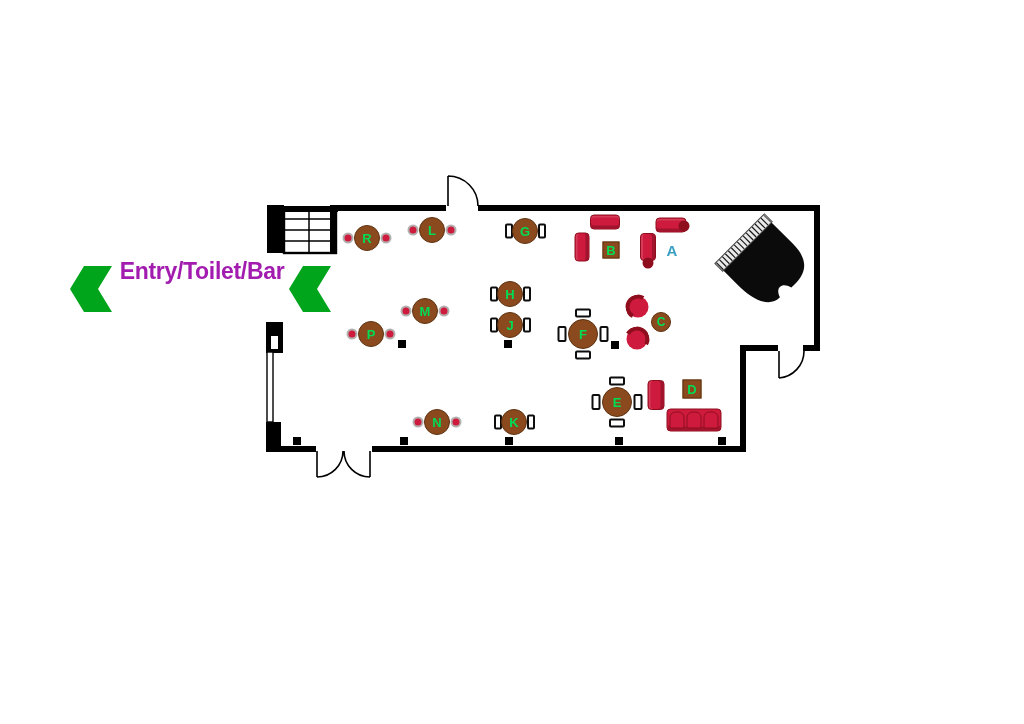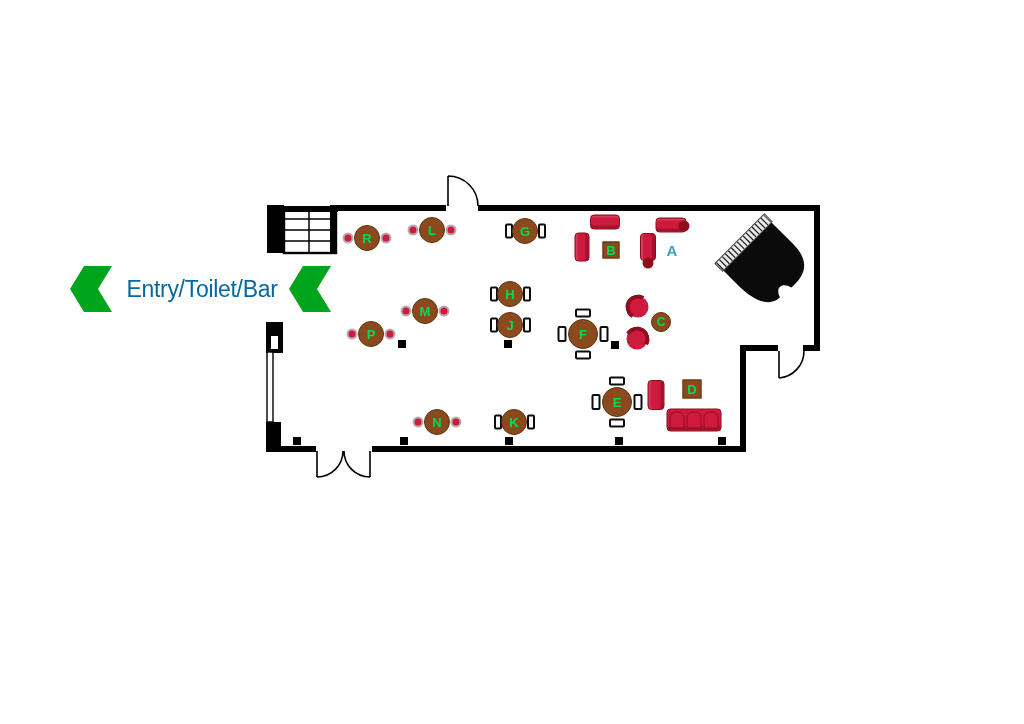--- a/index.html
+++ b/index.html
@@ -22,22 +22,22 @@
   .pillar{background:#000;}
   .tub{background:var(--sofa-red);border-radius:50%;}
   .tub::before{content:"";position:absolute;inset:-2px;border:4.5px solid transparent;
       border-top-color:var(--sofa-dark);border-left-color:var(--sofa-dark);
       border-radius:50%;transform:rotate(var(--rot,0deg));}
   .bench{background:var(--sofa-red);border:1.5px solid var(--sofa-dark);border-radius:4px;
       display:flex;align-items:flex-start;justify-content:space-evenly;padding-top:2px;
       box-shadow:inset 0 -4px 0 rgba(0,0,0,.22);}
   .cushion{width:13px;height:15px;background:var(--sofa-red);
       border:1.5px solid var(--sofa-dark);border-radius:6px 6px 2px 2px;}
-  .entry-text{position:absolute;left:114px;top:274px;width:176px;height:30px;
-      line-height:30px;text-align:center;font-size:23px;letter-spacing:-0.3px;color:#0369a1;}
+  .entry-text{position:absolute;left:114px;top:256px;width:176px;height:30px;
+      line-height:30px;text-align:center;font-size:23px;letter-spacing:-0.3px;color:#a21caf;font-weight:bold;}
   .chev{position:absolute;width:42px;height:46px;}
   .area-label{color:var(--label-teal);font-weight:bold;font-size:15px;
       display:flex;align-items:center;justify-content:center;}
 </style>
 </head>
 <body>
 
 <div class="canvas">
 
   <svg class="plan-svg" width="1024" height="724" viewBox="0 0 1024 724">

